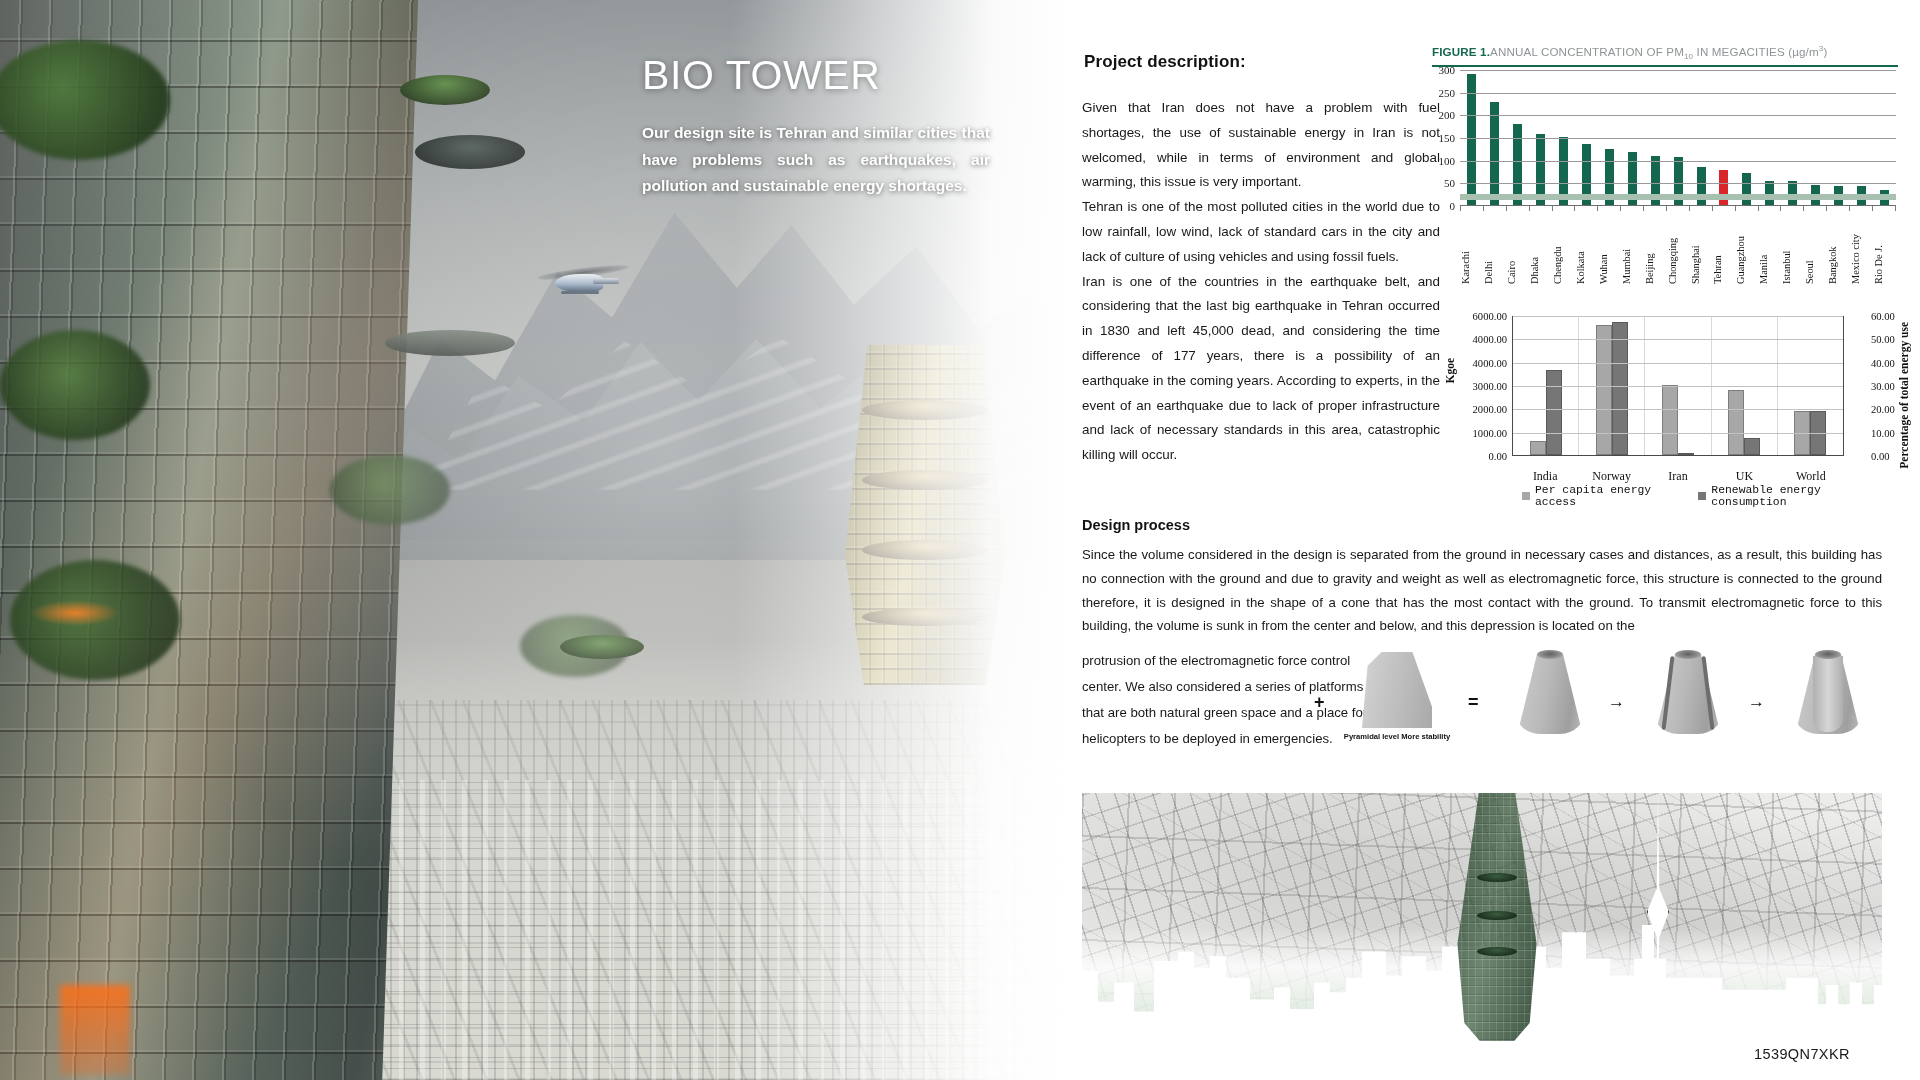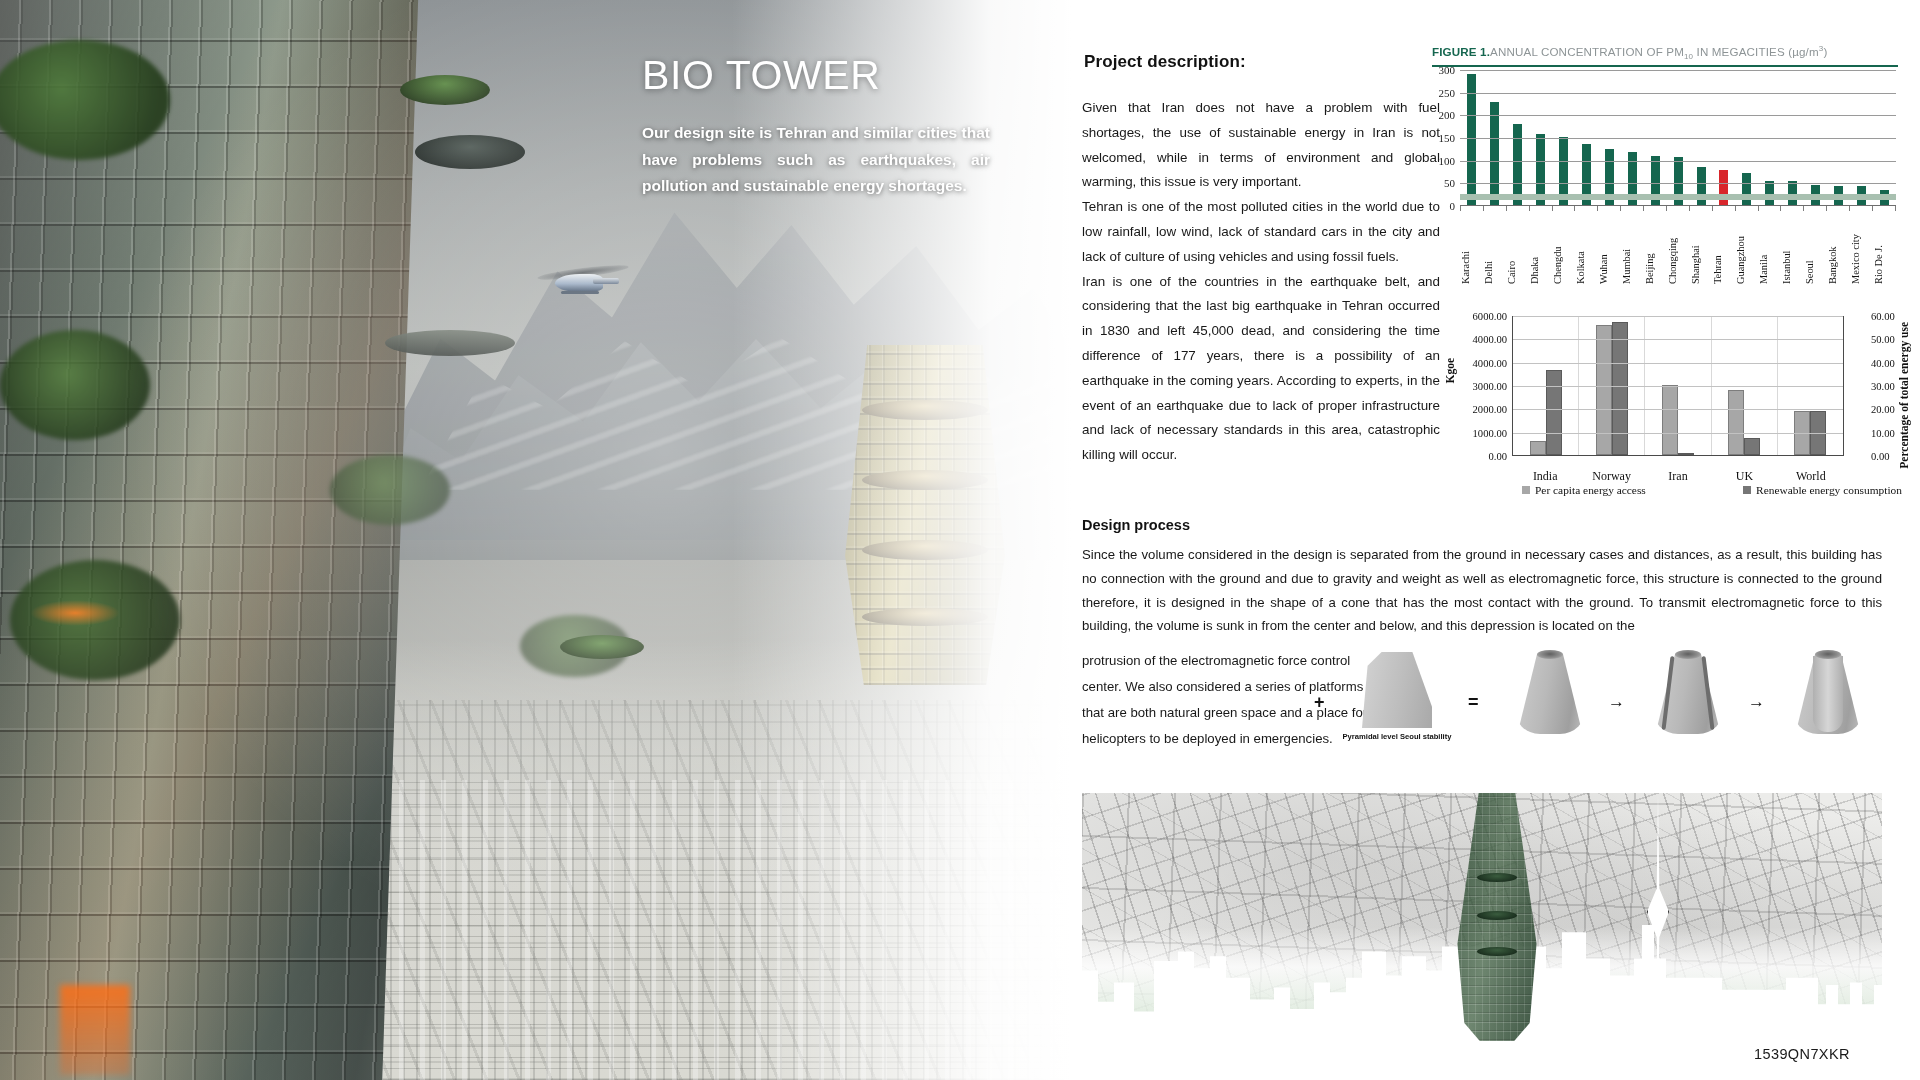--- a/index.html
+++ b/index.html
@@ -236,21 +236,21 @@
              border-right: 1px solid #d9d9d9; }
   .f2-slot:last-child { border-right: none; }
   .f2-bar { width: 16px; }
   .f2-bar.a { background: #a7a7a7; border: 1px solid #7d7d7d; }
   .f2-bar.b { background: #767676; border: 1px solid #5a5a5a; }
   .f2-xlabels { position: absolute; left: 68px; right: 66px; top: 143px; display: flex; margin-top: 10px; }
   .f2-xlabels span { flex: 1; text-align: center; font-family: "Liberation Serif", serif; font-size: 12px; color: #111; }
   .f2-legend {
     position: absolute; left: 78px; top: 168px; width: 380px;
     display: flex; justify-content: space-between;
-    font-family: Liberation Serif, serif; font-size: 11.4px; color: #111;
+    font-family: Liberation Mono, monospace; font-size: 11.4px; color: #111;
   }
   .f2-legend div { display: flex; align-items: center; gap: 5px; }
   .f2-legend i { width: 8px; height: 8px; display: inline-block; }
   .lg-a { background: #a7a7a7; }
   .lg-b { background: #767676; }
 
   
   .diagram { position: absolute; left: 130px; top: 648px; width: 712px; height: 128px; }
   .dg-item { position: absolute; text-align: center; }
   .dg-cap { font-size: 7.6px; font-weight: bold; color: #111; line-height: 1.45; margin-top: 3px; }
@@ -606,21 +606,21 @@
     <div class="wide-text">Since the volume considered in the design is separated from the ground in necessary cases and distances, as a result, this building has no connection with the ground and due to gravity and weight as well as electromagnetic force, this structure is connected to the ground therefore, it is designed in the shape of a cone that has the most contact with the ground. To transmit electromagnetic force to this building, the volume is sunk in from the center and below, and this depression is located on the</div>
     <div class="narrow-text">protrusion of the electromagnetic force control center. We also considered a series of platforms that are both natural green space and a place for helicopters to be deployed in emergencies.</div>
 
     <div class="diagram">
 
 
       <div class="dg-op" style="left:112px;">+</div>
 
       <div class="dg-item" style="left:140px; top:4px; width:110px;">
         <div class="pyramid"></div>
-        <div class="dg-cap">Pyramidal level Seoul stability</div>
+        <div class="dg-cap">Pyramidal level More stability</div>
       </div>
 
       <div class="dg-op" style="left:266px;">=</div>
 
       <div class="dg-item" style="left:300px; top:0px; width:96px;">
         <div class="cone">
           <div class="cone-body"></div>
           <div class="cone-top"></div>
         </div>
       </div>

